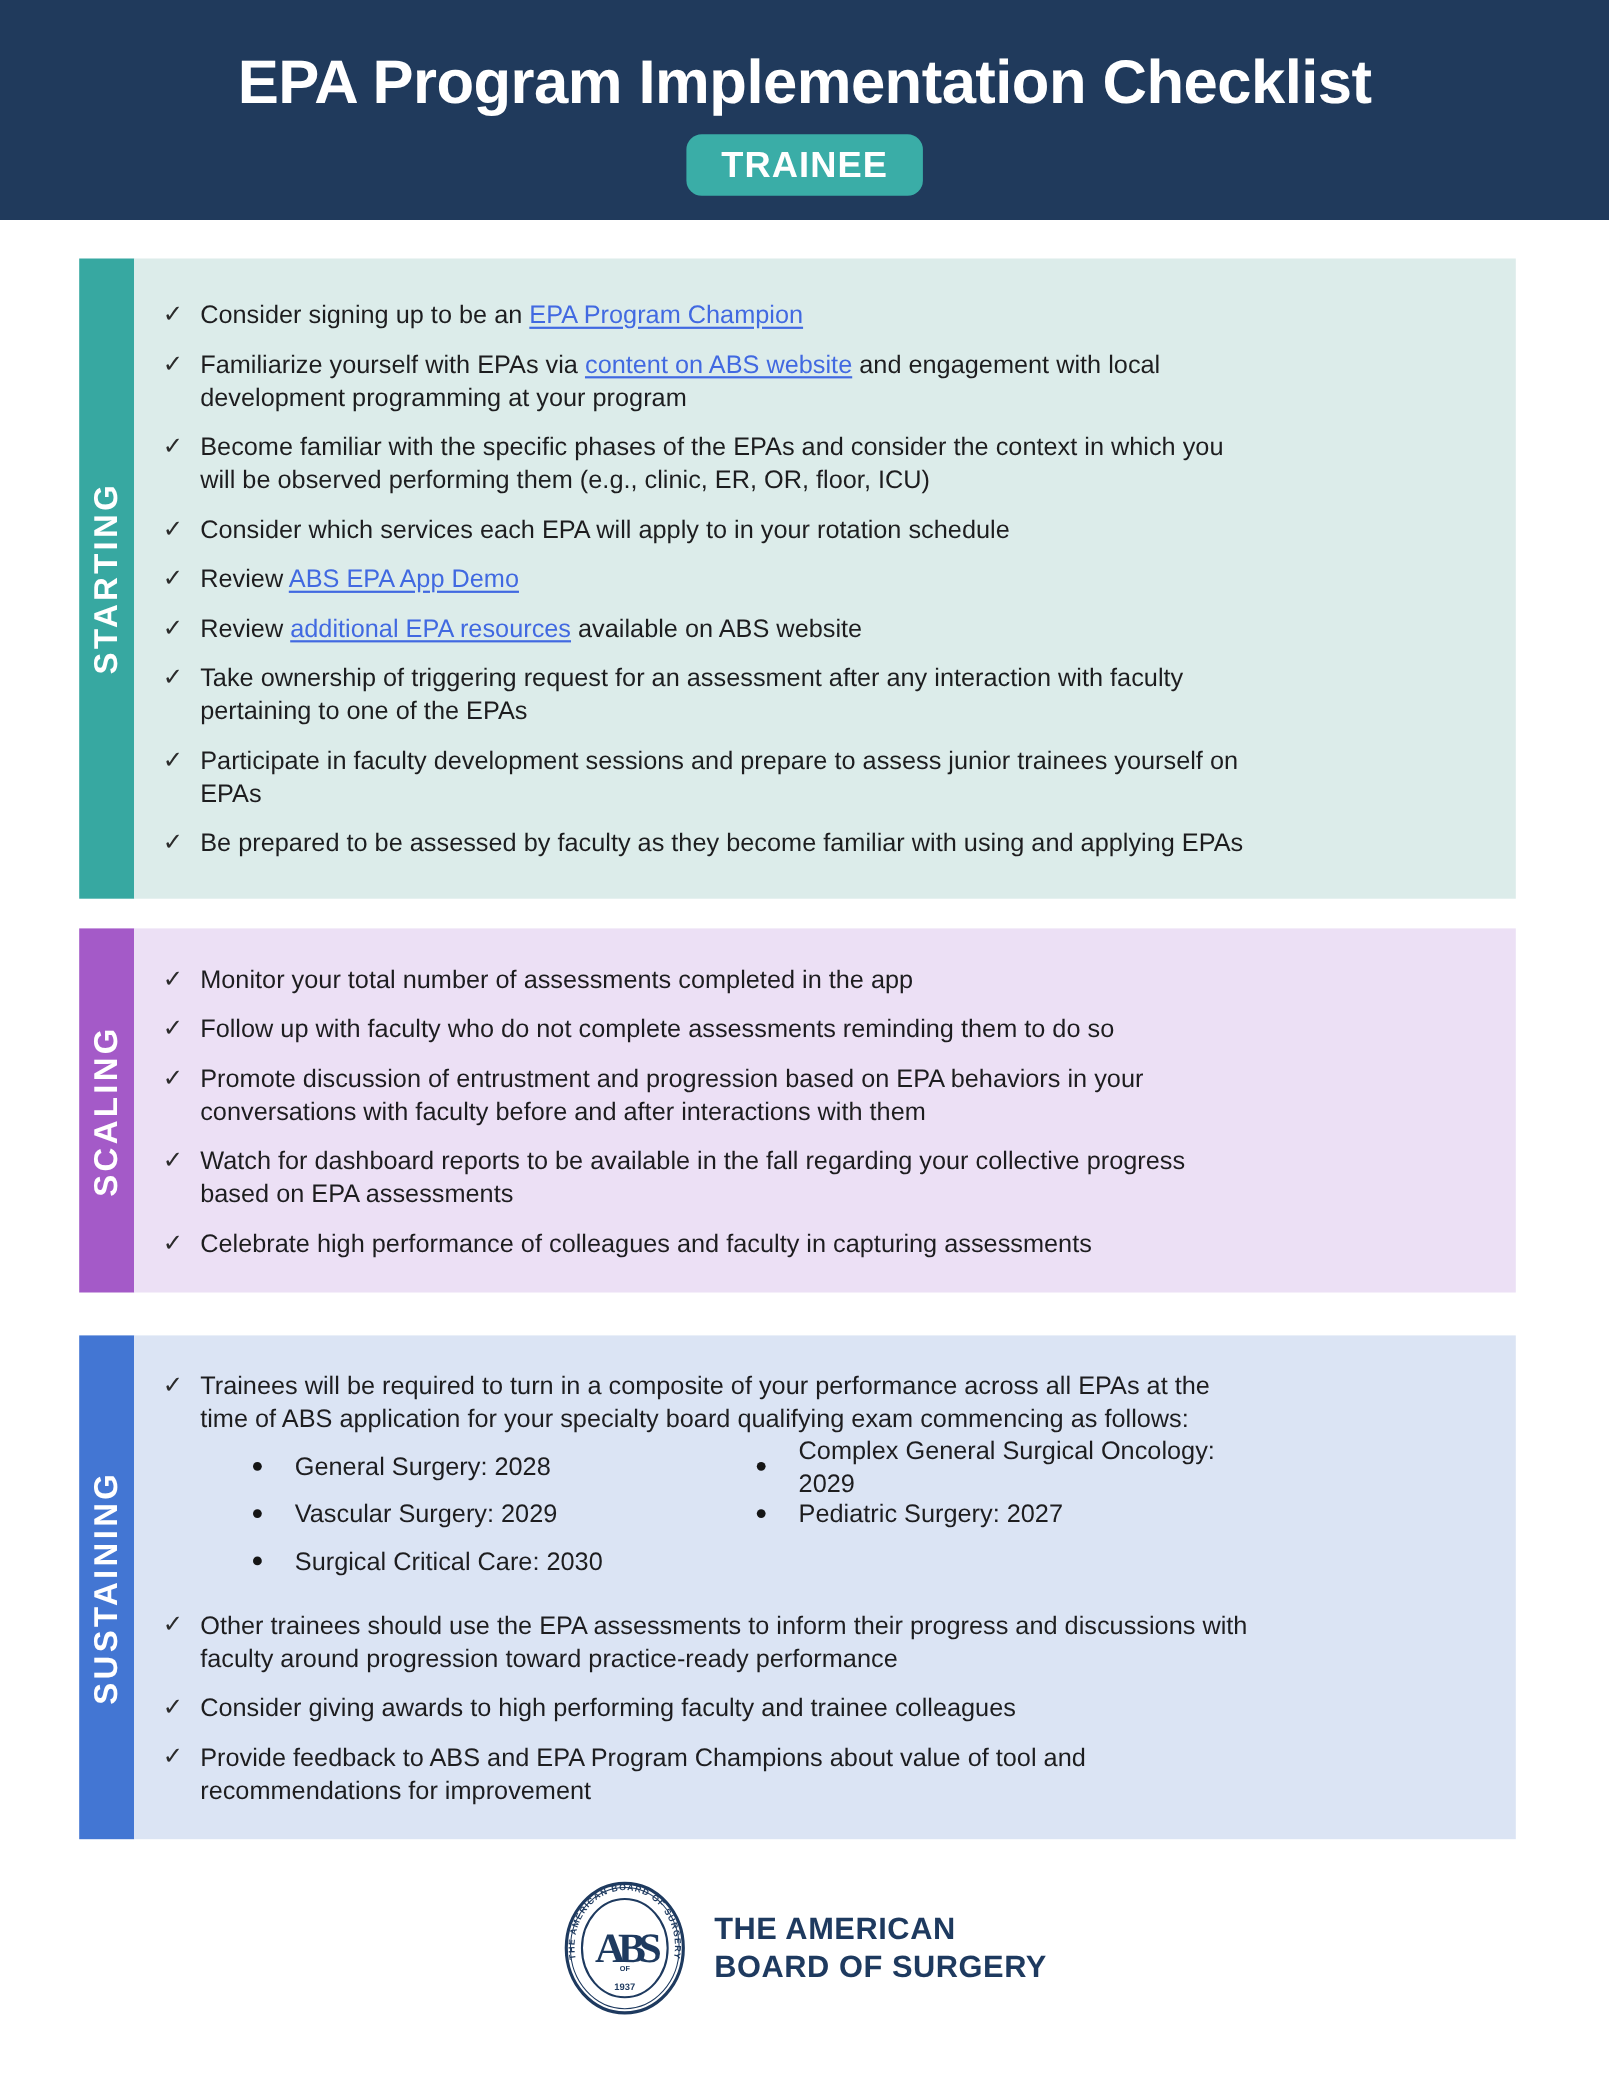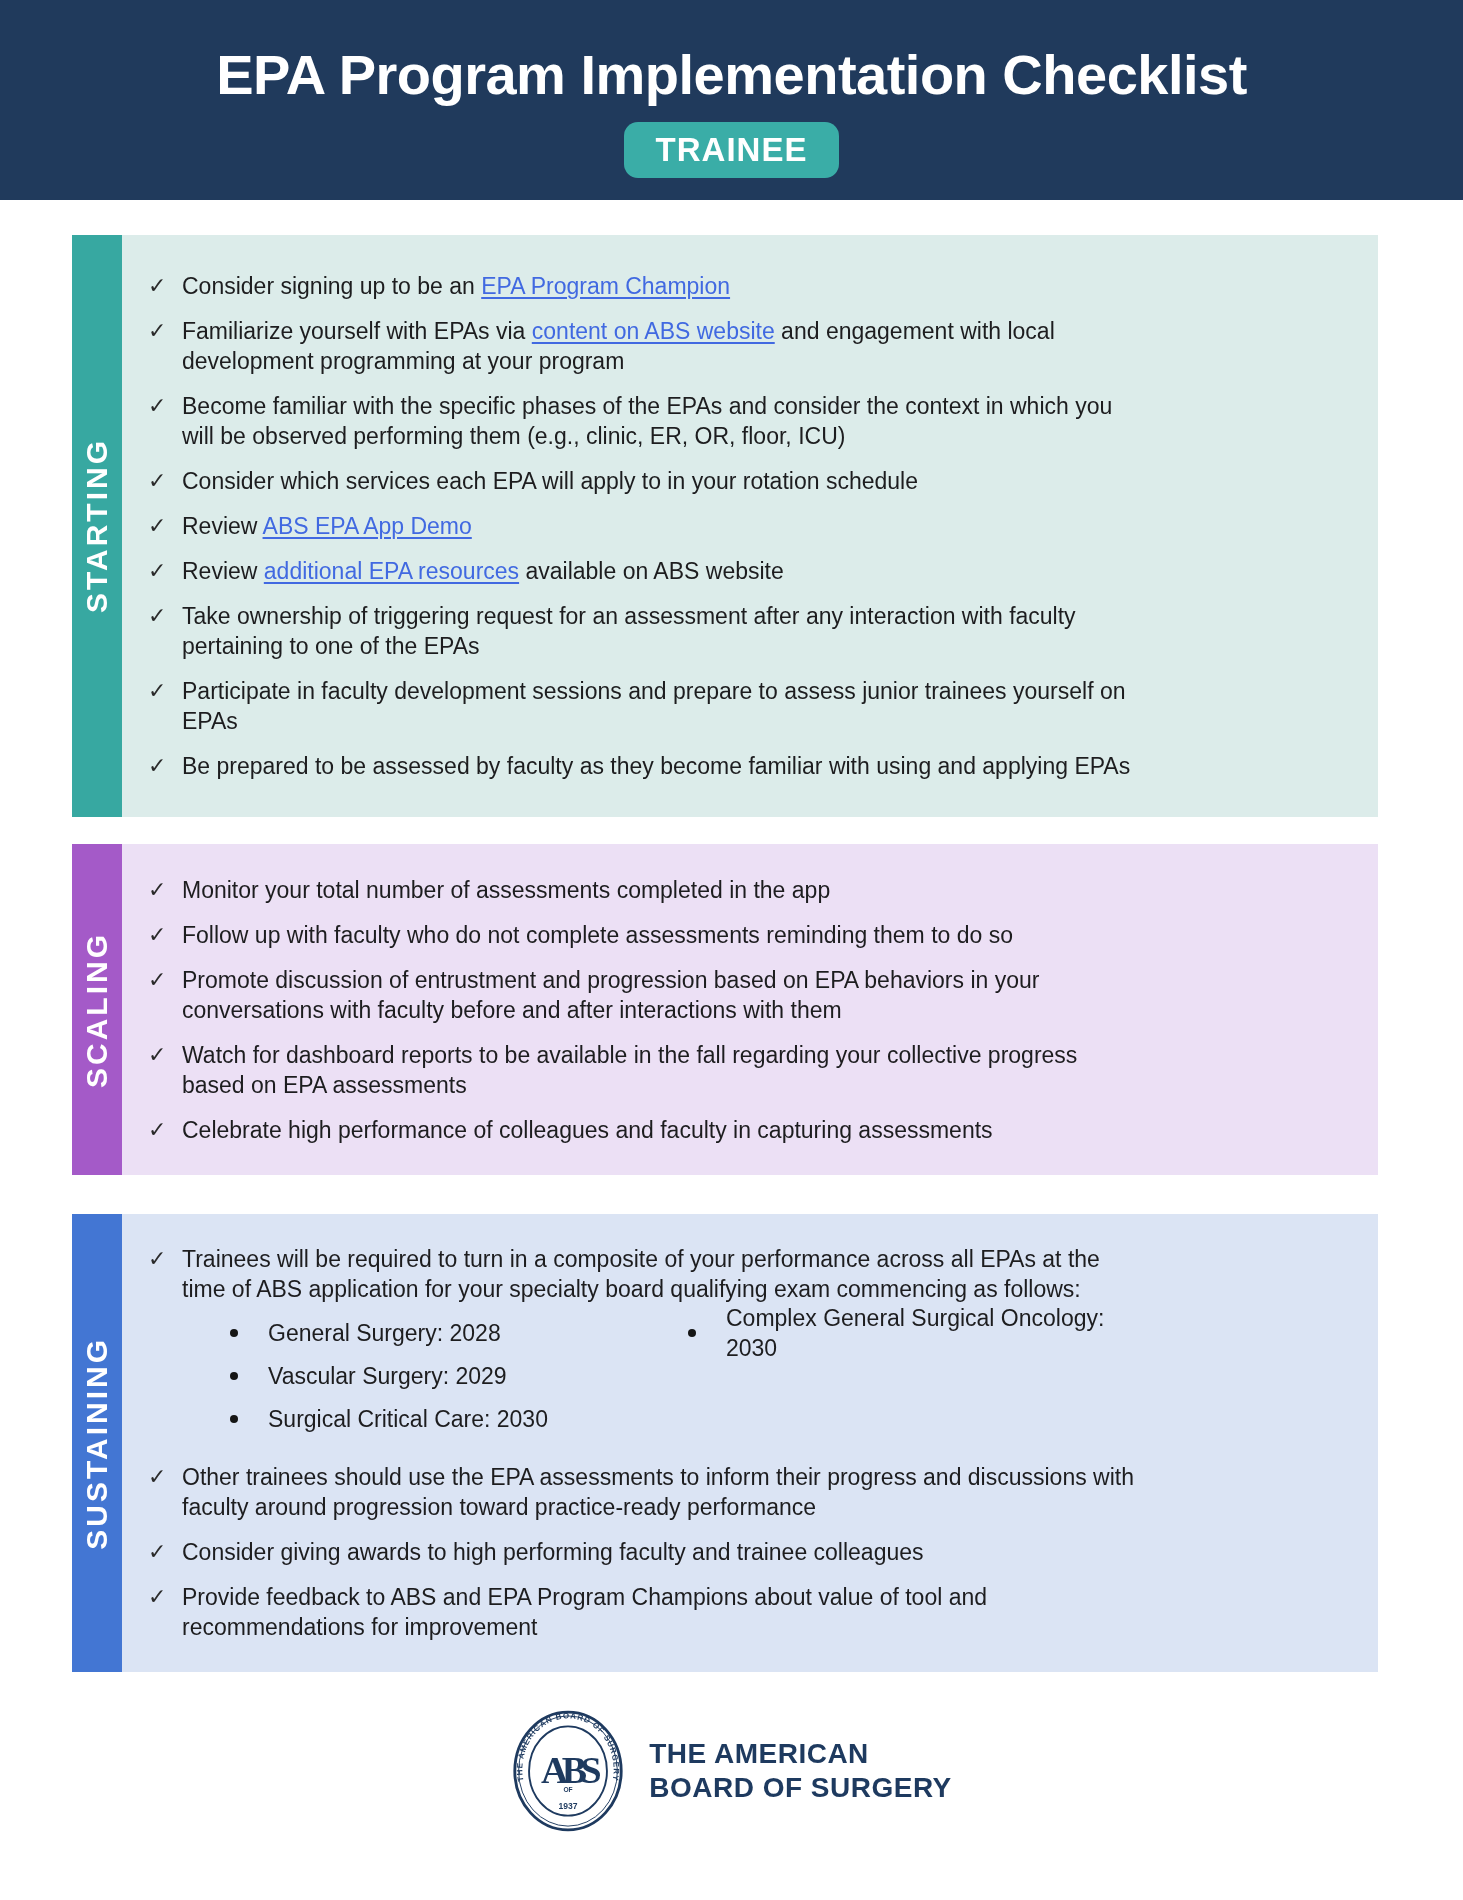--- a/index.html
+++ b/index.html
@@ -138,21 +138,25 @@
                     <span>Vascular Surgery: 2029</span>
                   </div>
                   <div class="sub-item">
                     <span class="dot"></span>
                     <span>Surgical Critical Care: 2030</span>
                   </div>
                 </div>
                 <div class="sub-col">
                   <div class="sub-item">
                     <span class="dot"></span>
-                    <span>Complex General Surgical Oncology: 2030</span>
+                    <span>Complex General Surgical Oncology: 2029</span>
+                  </div>
+                  <div class="sub-item">
+                    <span class="dot"></span>
+                    <span>Pediatric Surgery: 2027</span>
                   </div>
                 </div>
               </div></span>
           </div>
           <div class="item">
             <span class="check">✓</span>
             <span class="txt"><span>Other trainees should use the EPA assessments to inform their progress and discussions with faculty around progression toward practice-ready performance</span></span>
           </div>
           <div class="item">
             <span class="check">✓</span>

